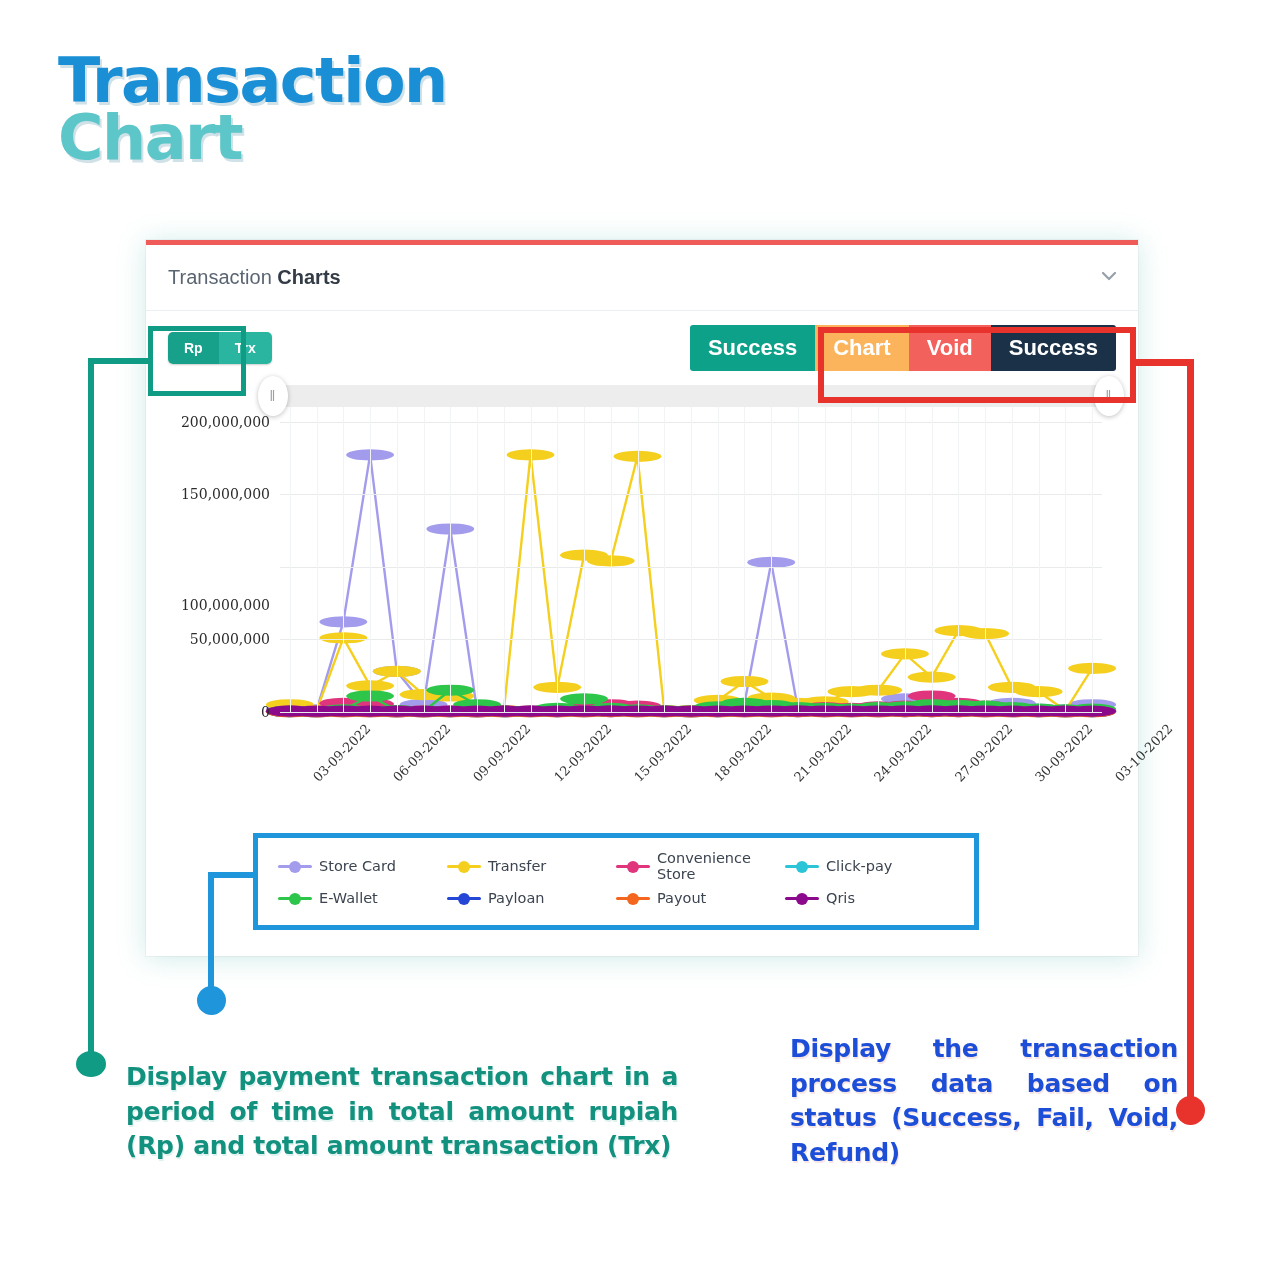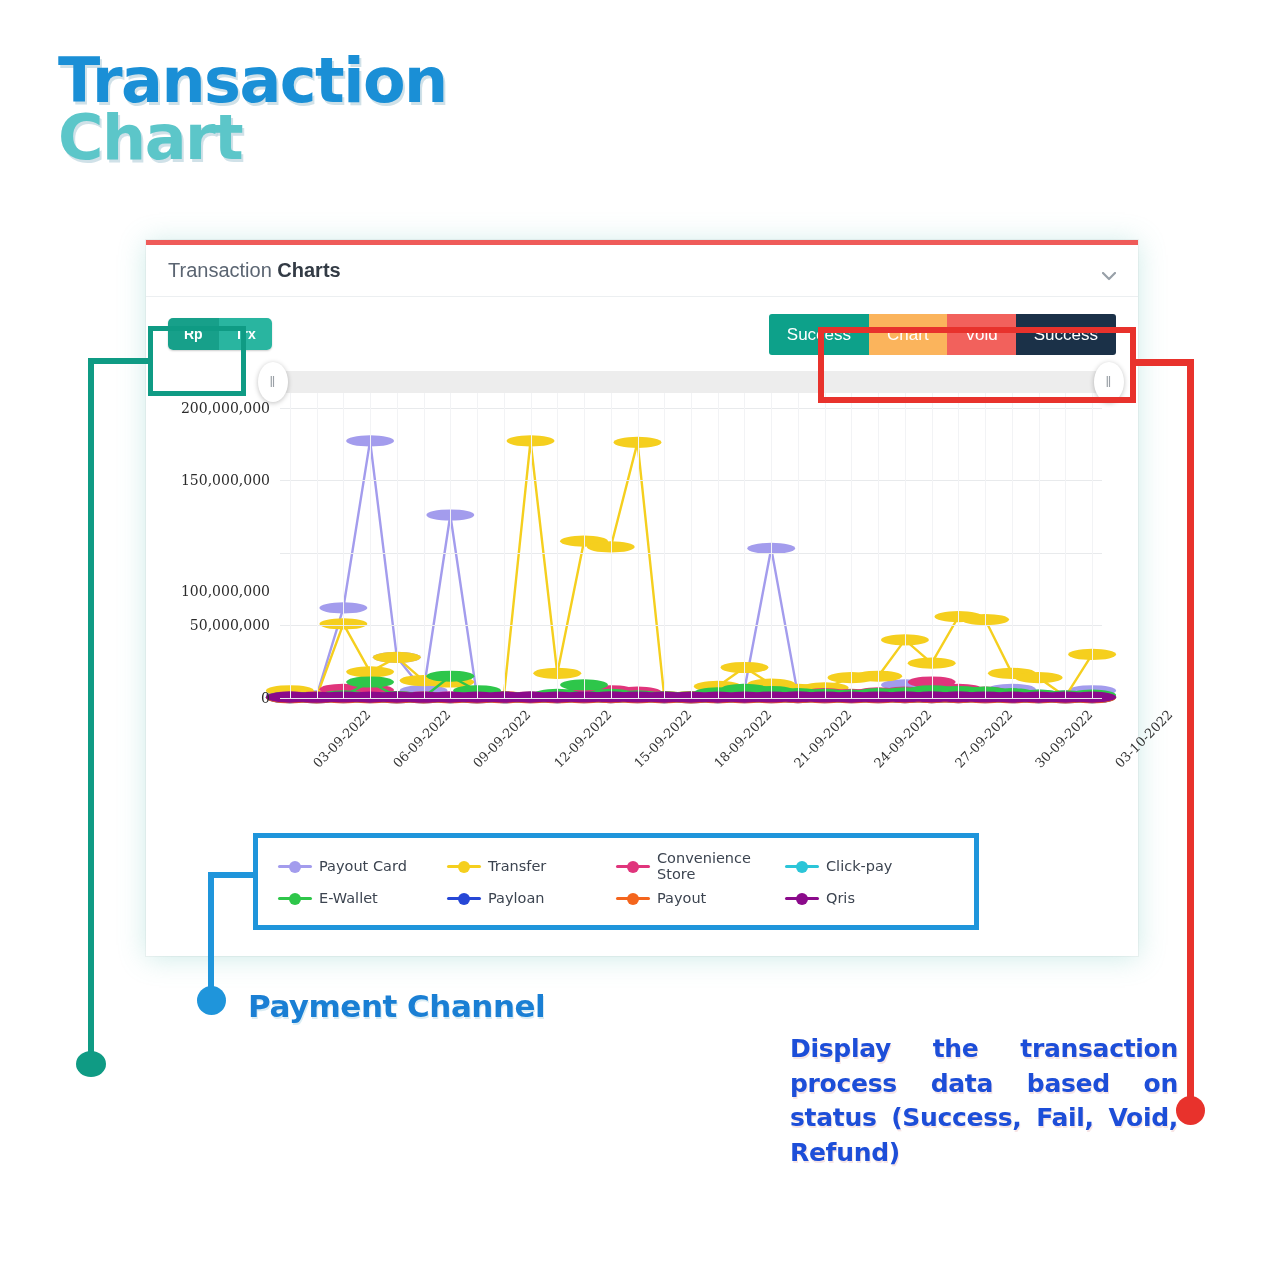--- a/index.html
+++ b/index.html
@@ -29,21 +29,21 @@
 
   
   .card {
     position: absolute; left: 146px; top: 240px;
     width: 992px; height: 716px;
     background: #ffffff;
     border-top: 5px solid #ef5b59;
     box-shadow: 0 2px 26px rgba(90,190,180,0.30), 0 0 0 1px rgba(0,0,0,0.04);
   }
   .card-head {
-    height: 52px; border-bottom: 1px solid #eceff1;
+    height: 66px; border-bottom: 1px solid #eceff1;
     display: flex; align-items: center; padding: 0 22px;
     position: relative;
   }
   .card-head-title {
     font-size: 20px; color: #5b6572; font-weight: 400;
   }
   .card-head-title b { color: #333b45; font-weight: 700; }
   .chev {
     position: absolute; right: 22px; top: 22px;
     width: 14px; height: 9px; color:#98a0a8;
@@ -63,21 +63,21 @@
   .rptrx .seg {
     font-size: 14px; font-weight: 700; color: #ffffff;
     padding: 9px 16px; line-height: 1;
   }
   .seg-rp  { background: #17a08a; }
   .seg-trx { background: #29b5a0; }
 
   
   .statusbar { display: inline-flex; border-radius: 3px; overflow: hidden; }
   .statusbar .sbtn {
-    font-size: 17px; color: #ffffff; padding: 12px 18px; line-height: 1;
+    font-size: 22px; color: #ffffff; padding: 12px 18px; line-height: 1; font-weight: bold;
   }
   .sb-success { background: #0da18a; }
   .sb-fail    { background: #fbb45c; }
   .sb-void    { background: #f2615c; }
   .sb-refund  { background: #1b3148; }
 
   
   .chart-wrap { position: relative; padding: 0 22px; }
 
   .rangebar {
@@ -541,21 +541,21 @@
         </div>
     </div>
   </div>
 
   <div class="legend" id="legend">
       <div class="lg-item">
         <span class="lg-mark">
           <i style="background:#a39ced"></i>
           <b style="background:#a39ced"></b>
         </span>
-        <span class="lg-txt">Payout Card</span>
+        <span class="lg-txt">Store Card</span>
       </div>
       <div class="lg-item">
         <span class="lg-mark">
           <i style="background:#f5cf1e"></i>
           <b style="background:#f5cf1e"></b>
         </span>
         <span class="lg-txt">Transfer</span>
       </div>
       <div class="lg-item">
         <span class="lg-mark">
@@ -609,16 +609,16 @@
   <div class="dot" style="left:76px; top:1051px; width:30px; height:26px; background:#0f9b84;"></div>
 
   <div class="conn" style="left:208px; top:872px; width:50px; height:6px; background:#1f95db;"></div>
   <div class="conn" style="left:208px; top:872px; width:6px; height:122px; background:#1f95db;"></div>
   <div class="dot" style="left:197px; top:986px; width:29px; height:29px; background:#1f95db;"></div>
 
   <div class="conn" style="left:1131px; top:359px; width:63px; height:7px; background:#e8322c;"></div>
   <div class="conn" style="left:1187px; top:359px; width:7px; height:752px; background:#e8322c;"></div>
   <div class="dot" style="left:1176px; top:1096px; width:29px; height:29px; background:#e8322c;"></div>
 
-  <div class="ann-head">Payment Channel</div>
+  <div class="ann-left">Display payment transaction chart in a period of time in total amount rupiah (Rp) and total amount transaction (Trx)</div>
   <div class="ann-right">Display the transaction process data based on status (Success, Fail, Void, Refund)</div>
 
 </div>
 
 </body></html>

